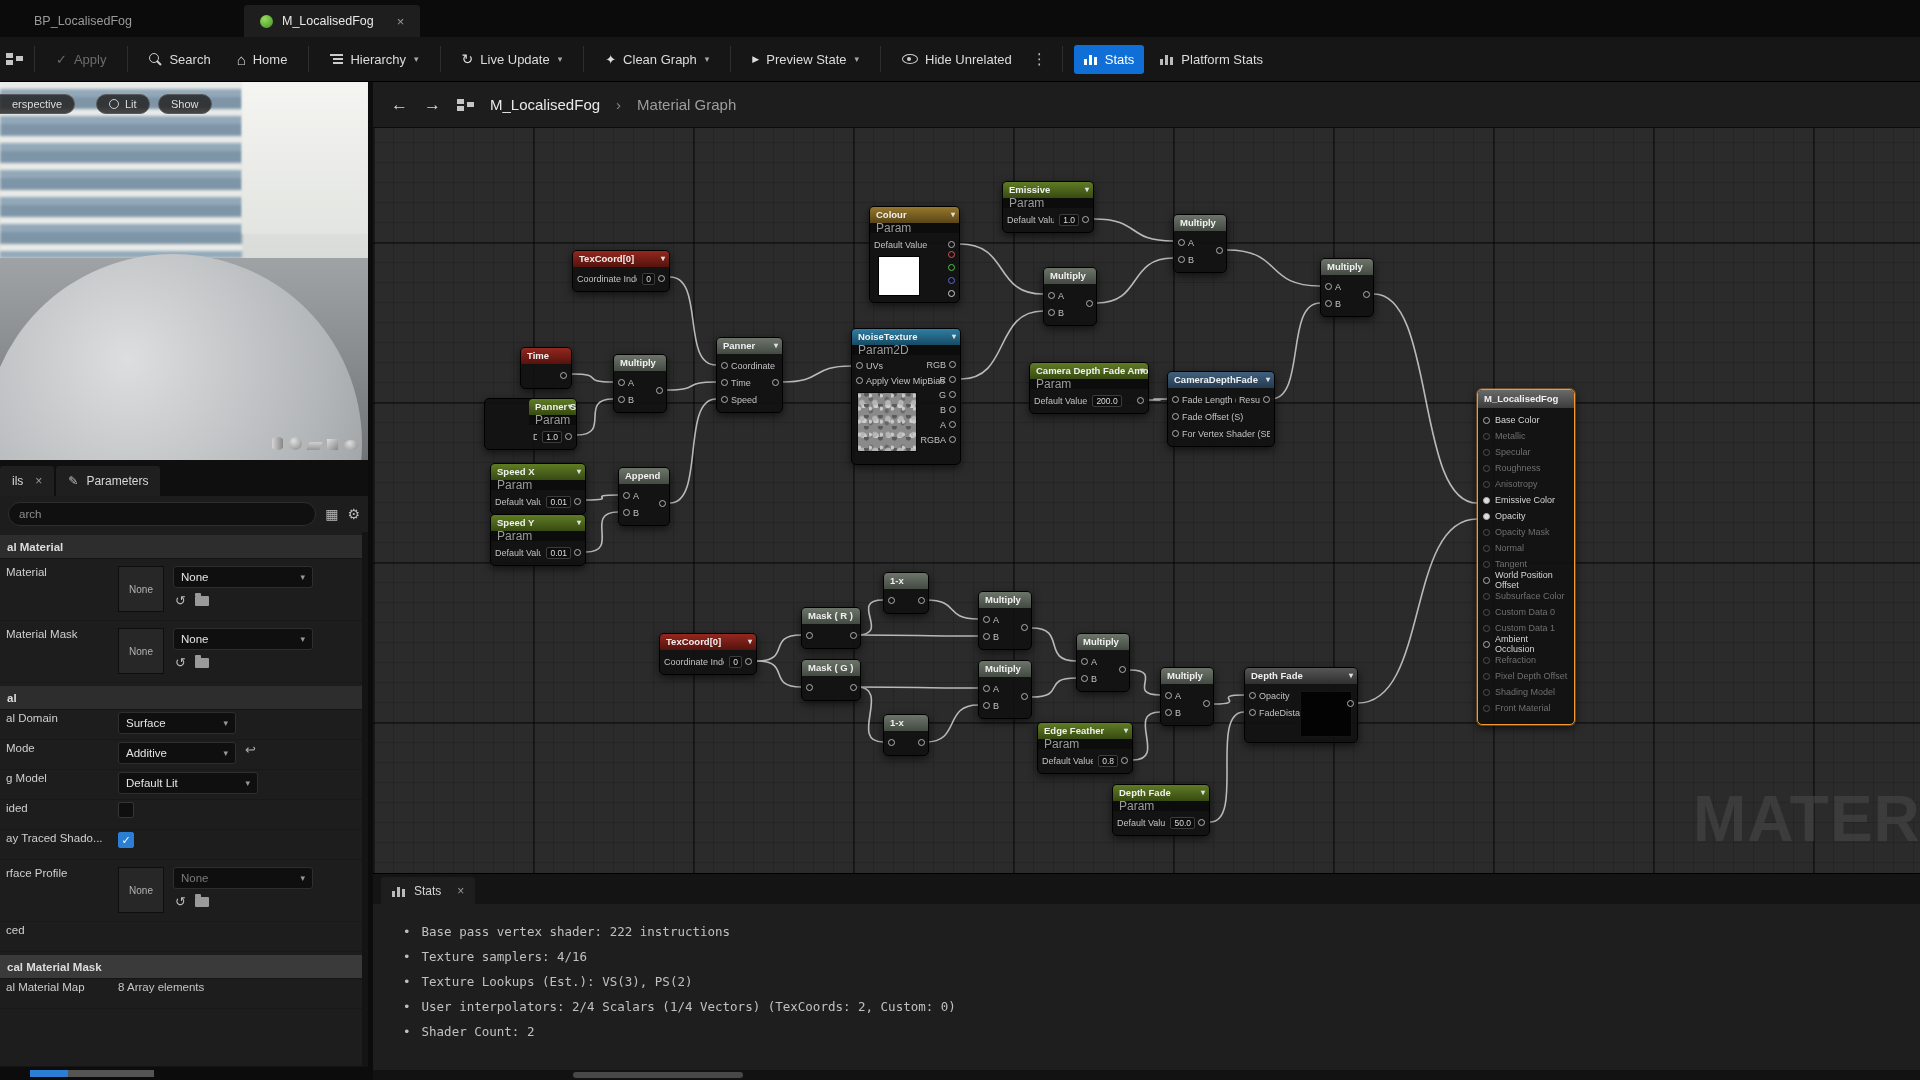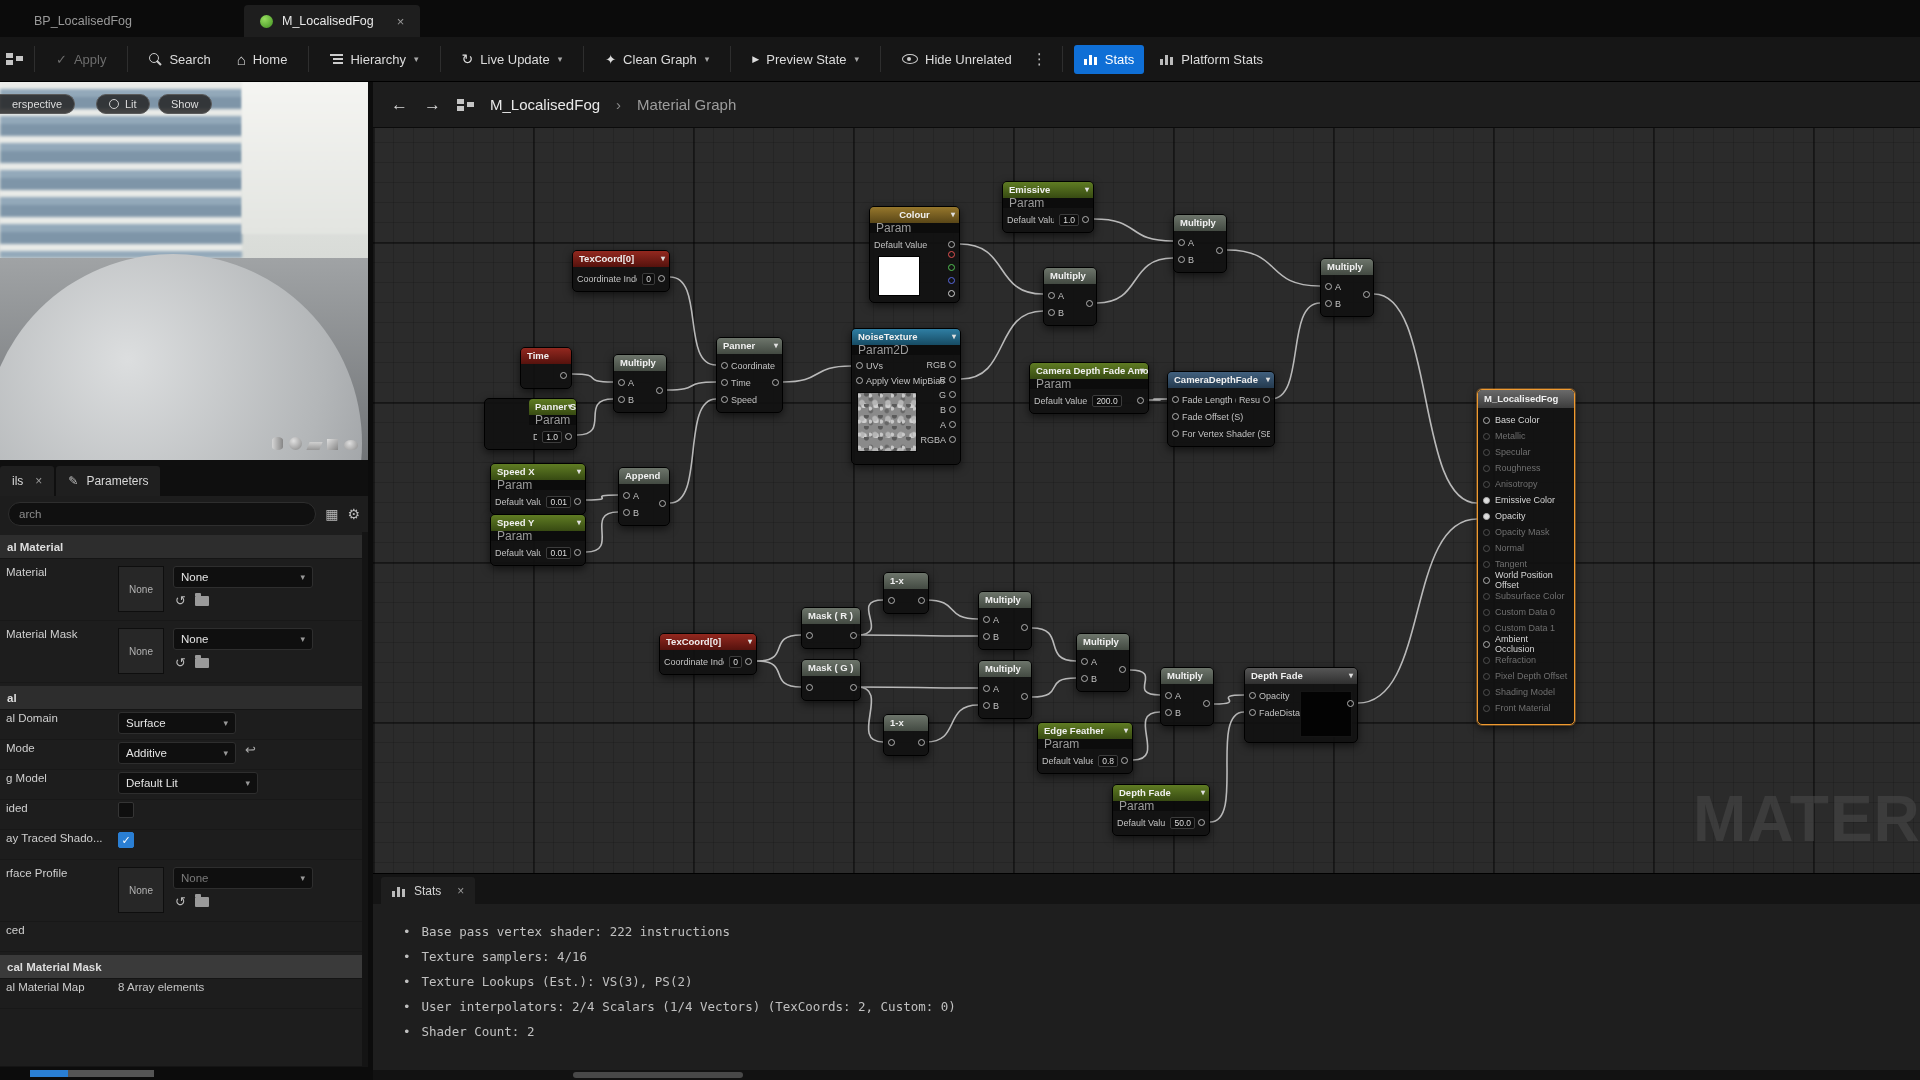--- a/index.html
+++ b/index.html
@@ -120,21 +120,21 @@
   .pin.filled{background:#dddddd;}
   .pin.nodeout{position:absolute;right:3px;}
   .nlab{color:#c2c2c2;white-space:nowrap;overflow:hidden;}
   .nlab.right{margin-left:auto;}
   .nval{background:#0d0d0d;border:1px solid #3c3c3c;border-radius:2px;padding:0 3px;height:12px;line-height:11px;color:#dddddd;margin-left:2px;font-size:8.5px;}
   .red .ntitle{background:linear-gradient(#93281f,#55120d);}
   .green .ntitle{background:linear-gradient(#5f7c23,#374a12);}
   .gray .ntitle{background:linear-gradient(#6d756b,#434a42);}
   .blue .ntitle{background:linear-gradient(#2f7ea3,#174b63);}
   .steel .ntitle{background:linear-gradient(#41607e,#243a4f);}
-  .gold .ntitle{background:linear-gradient(#96772c,#594617);text-align:center;}
+  .gold .ntitle{background:linear-gradient(#96772c,#594617);}
   .dark .ntitle{background:linear-gradient(#565656,#2f2f2f);}
   .node.k-result{border:1.5px solid #f09a30;box-shadow:0 0 0 1px rgba(240,154,48,.35),0 3px 10px rgba(0,0,0,.7);}
   .k-result .ntitle{background:linear-gradient(#6a6a6a,#3c3c3c);height:18px;line-height:18px;}
   .rbody{padding:4px 0 5px;}
   .rpin{display:flex;align-items:center;gap:5px;height:16px;padding:0 5px;font-size:9px;color:#d6d6d6;}
   .rpin.off{color:#6f6f6f;}
   .rpin.off .pin{border-color:#4e4e4e;}
   .nswatch{width:42px;height:40px;margin:3px 0 2px 8px;border:1px solid #000;}
   .cpins{position:absolute;right:4px;top:44px;display:flex;flex-direction:column;gap:6px;z-index:2;}
   .texbody{height:109px;}

